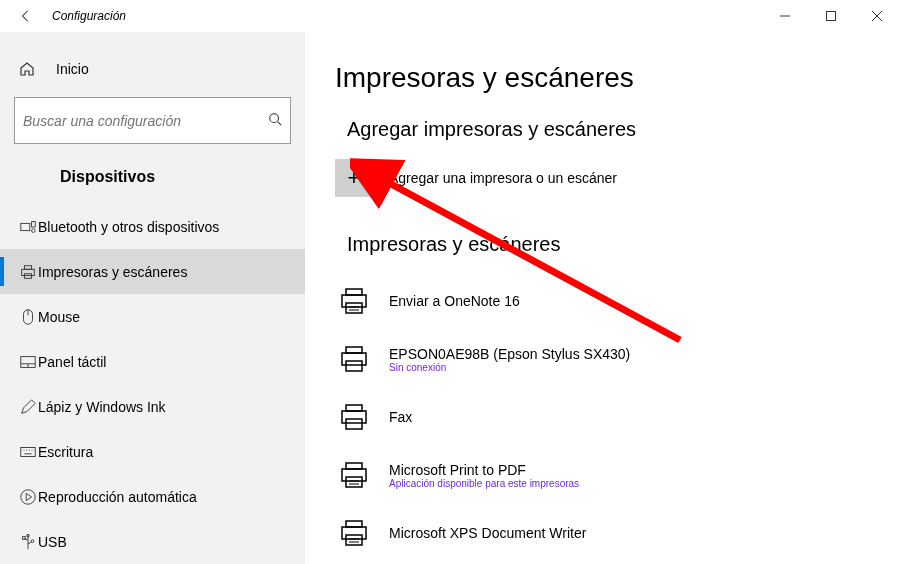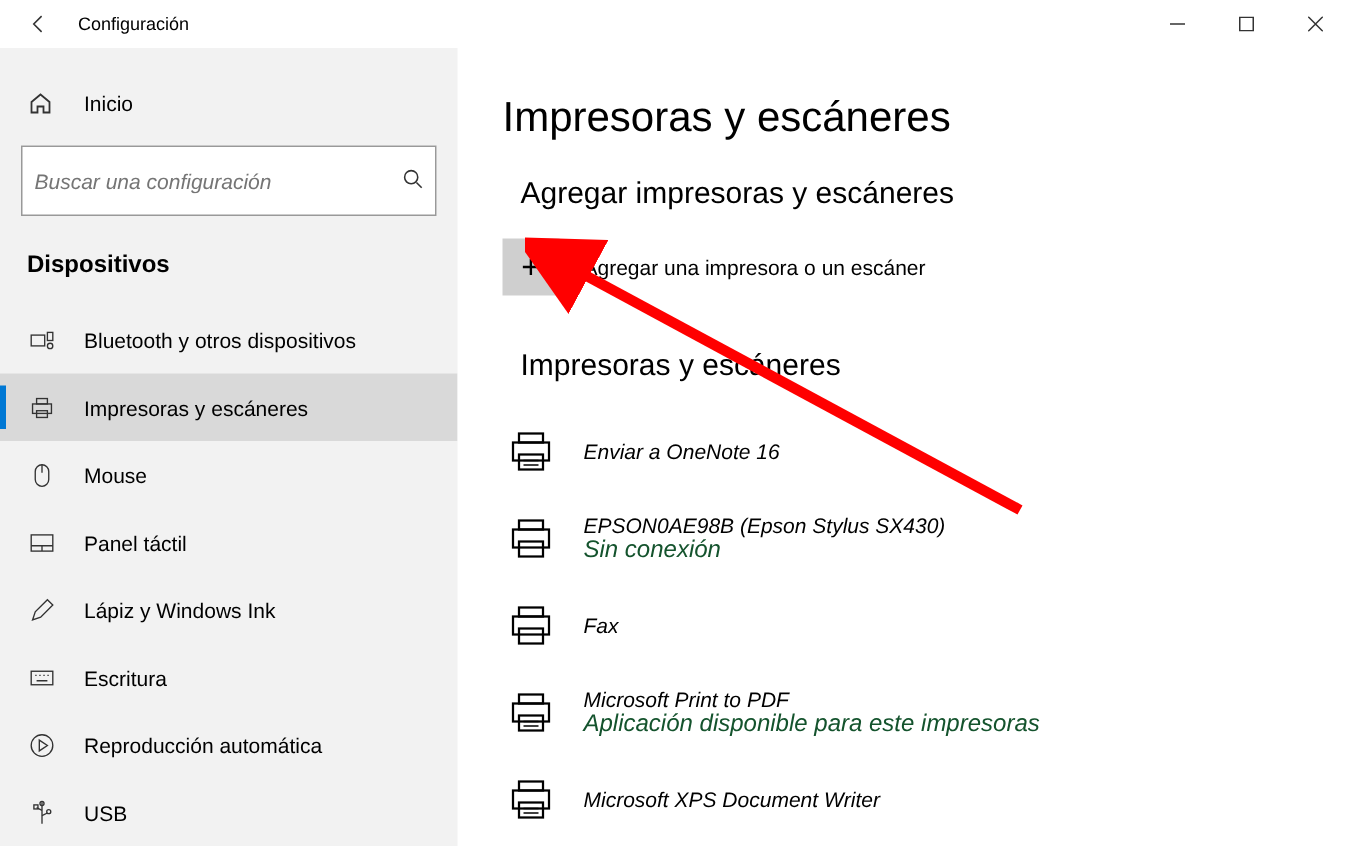--- a/index.html
+++ b/index.html
@@ -12,20 +12,21 @@
     height: 564px;
     overflow: hidden;
     position: relative;
   }
   .titlebar {
     display: flex;
     align-items: center;
     height: 32px;
     padding-left: 10px;
     background: #fff;
+    font-style: italic;
   }
   .back-btn {
     width: 32px; height: 32px;
     display: flex; align-items: center; justify-content: center;
     font-size: 14px;
   }
   .title {
     margin-left: 10px;
     font-size: 12px;
   }
@@ -80,27 +81,28 @@
     background: transparent;
   }
   .search-icon {
     font-size: 14px;
     color: #333;
   }
   .category {
     font-weight: 600;
     font-size: 16px;
     padding: 10px 18px 18px 18px;
+    margin-left: 42px;
   }
   .nav-item {
     display: flex;
     align-items: center;
     height: 46px;
     padding-left: 18px;
-    gap: 18px;
+    gap: 0;
     font-size: 14px;
     position: relative;
   }
   .nav-item.selected {
     background: #d9d9d9;
   }
   .nav-item.selected::before {
     content:"";
     position:absolute;
     left:0; top:8px; bottom:8px;
@@ -141,28 +143,27 @@
     display: flex; align-items: center; justify-content: center;
     font-size: 22px;
     font-weight: 300;
   }
   .printer-row {
     display: flex;
     align-items: center;
     gap: 16px;
     height: 54px;
     margin-bottom: 4px;
-    font-style: italic;
   }
   .printer-icon {
     width: 38px; height: 38px;
     display:flex; align-items:center; justify-content:center;
   }
   .printer-text .name { font-size: 14px; }
-  .printer-text .sub { font-size: 16px; color: #14532d; }
+  .printer-text .sub { font-size: 10px; color: #6d28d9; }
   .arrow-overlay {
     position: absolute;
     pointer-events: none;
     left: 350px;
     top: 150px;
   }
 </style>
 </head>
 <body>
 

